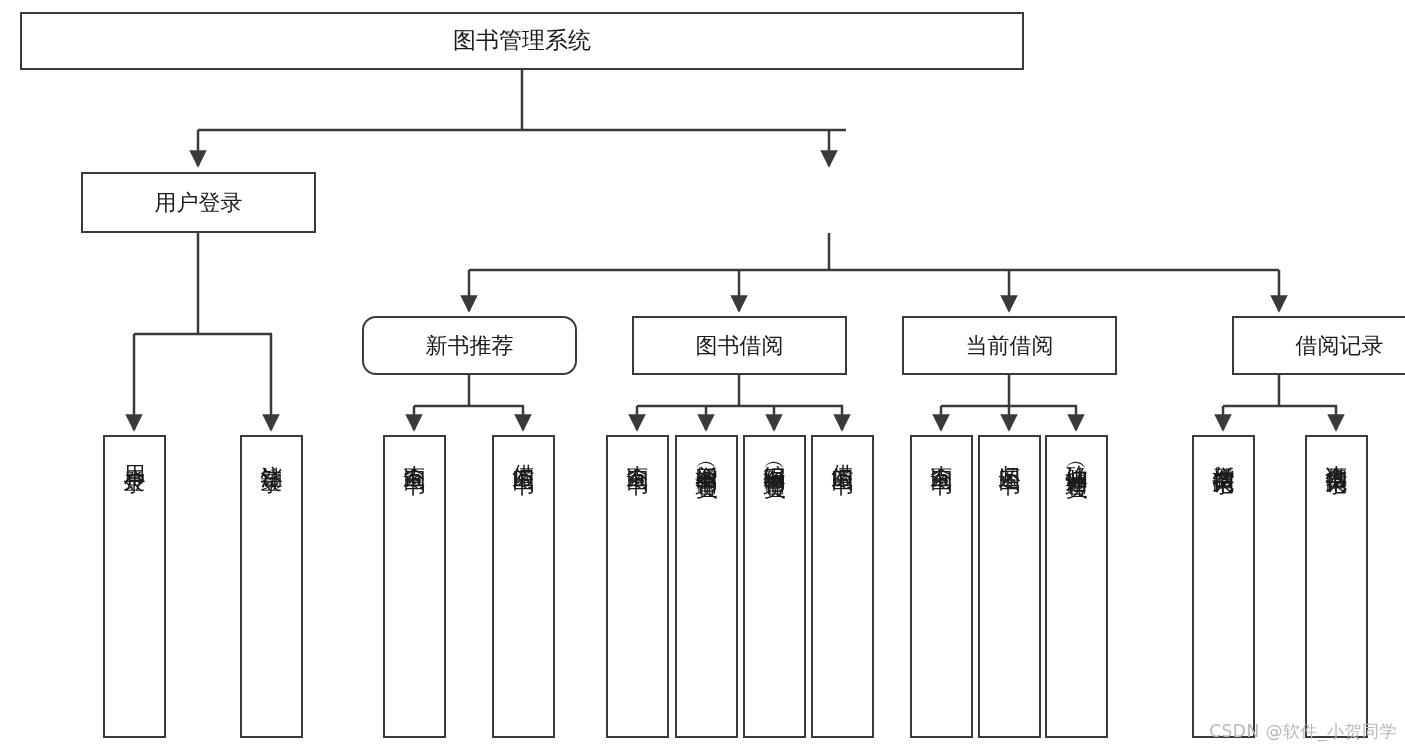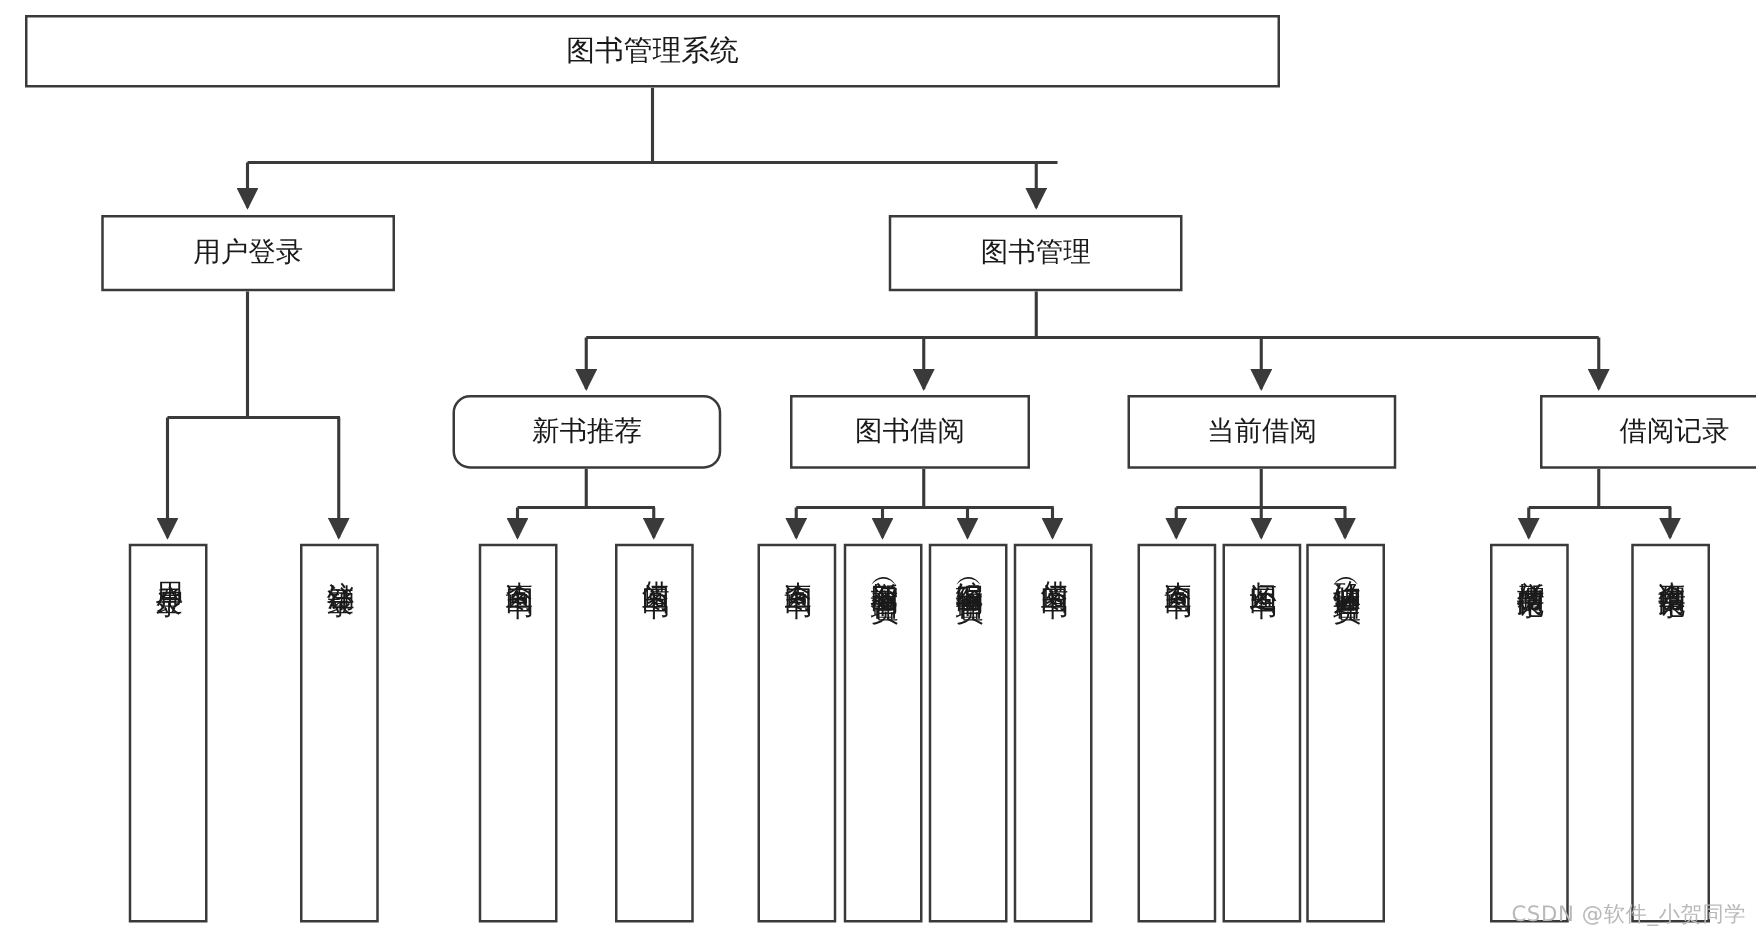--- a/index.html
+++ b/index.html
@@ -33,20 +33,21 @@
     display: flex;
     align-items: center;
     justify-content: center;
     color: #1a1a1a;
   }
   .node-label {
     display: block;
     text-align: center;
     line-height: 1.15;
     white-space: nowrap;
+    font-family: Liberation Serif, serif;
   }
   .node.level-root .node-label {
     font-size: 23px;
   }
   .node.level-2 .node-label {
     font-size: 22px;
   }
   .node.level-3 .node-label {
     font-size: 22px;
   }
@@ -130,28 +131,25 @@
     </g>
   </svg>
 
   <div class="node level-root" style="left:20px; top:12px; width:1004px; height:58px;">
     <span class="node-label">图书管理系统</span>
   </div>
 
   <div class="node level-2" style="left:81px; top:172px; width:235px; height:61px;">
     <span class="node-label">用户登录</span>
   </div>
-  <div class="node level-2" style="left:711px; top:172px; width:235px; height:61px;">
-    <span class="node-label">图书管理</span>
-  </div>
 
   <div class="node level-3" style="left:362px; top:316px; width:215px; height:59px;border-radius:14px;">
     <span class="node-label">新书推荐</span>
   </div>
-  <div class="node level-3" style="left:632px; top:316px; width:192px; height:59px;">
+  <div class="node level-3" style="left:632px; top:316px; width:215px; height:59px;">
     <span class="node-label">图书借阅</span>
   </div>
   <div class="node level-3" style="left:902px; top:316px; width:215px; height:59px;">
     <span class="node-label">当前借阅</span>
   </div>
   <div class="node level-3" style="left:1232px; top:316px; width:215px; height:59px;">
     <span class="node-label">借阅记录</span>
   </div>
 
   <div class="node leaf" style="left:103px; top:435px; width:63px; height:303px;">

